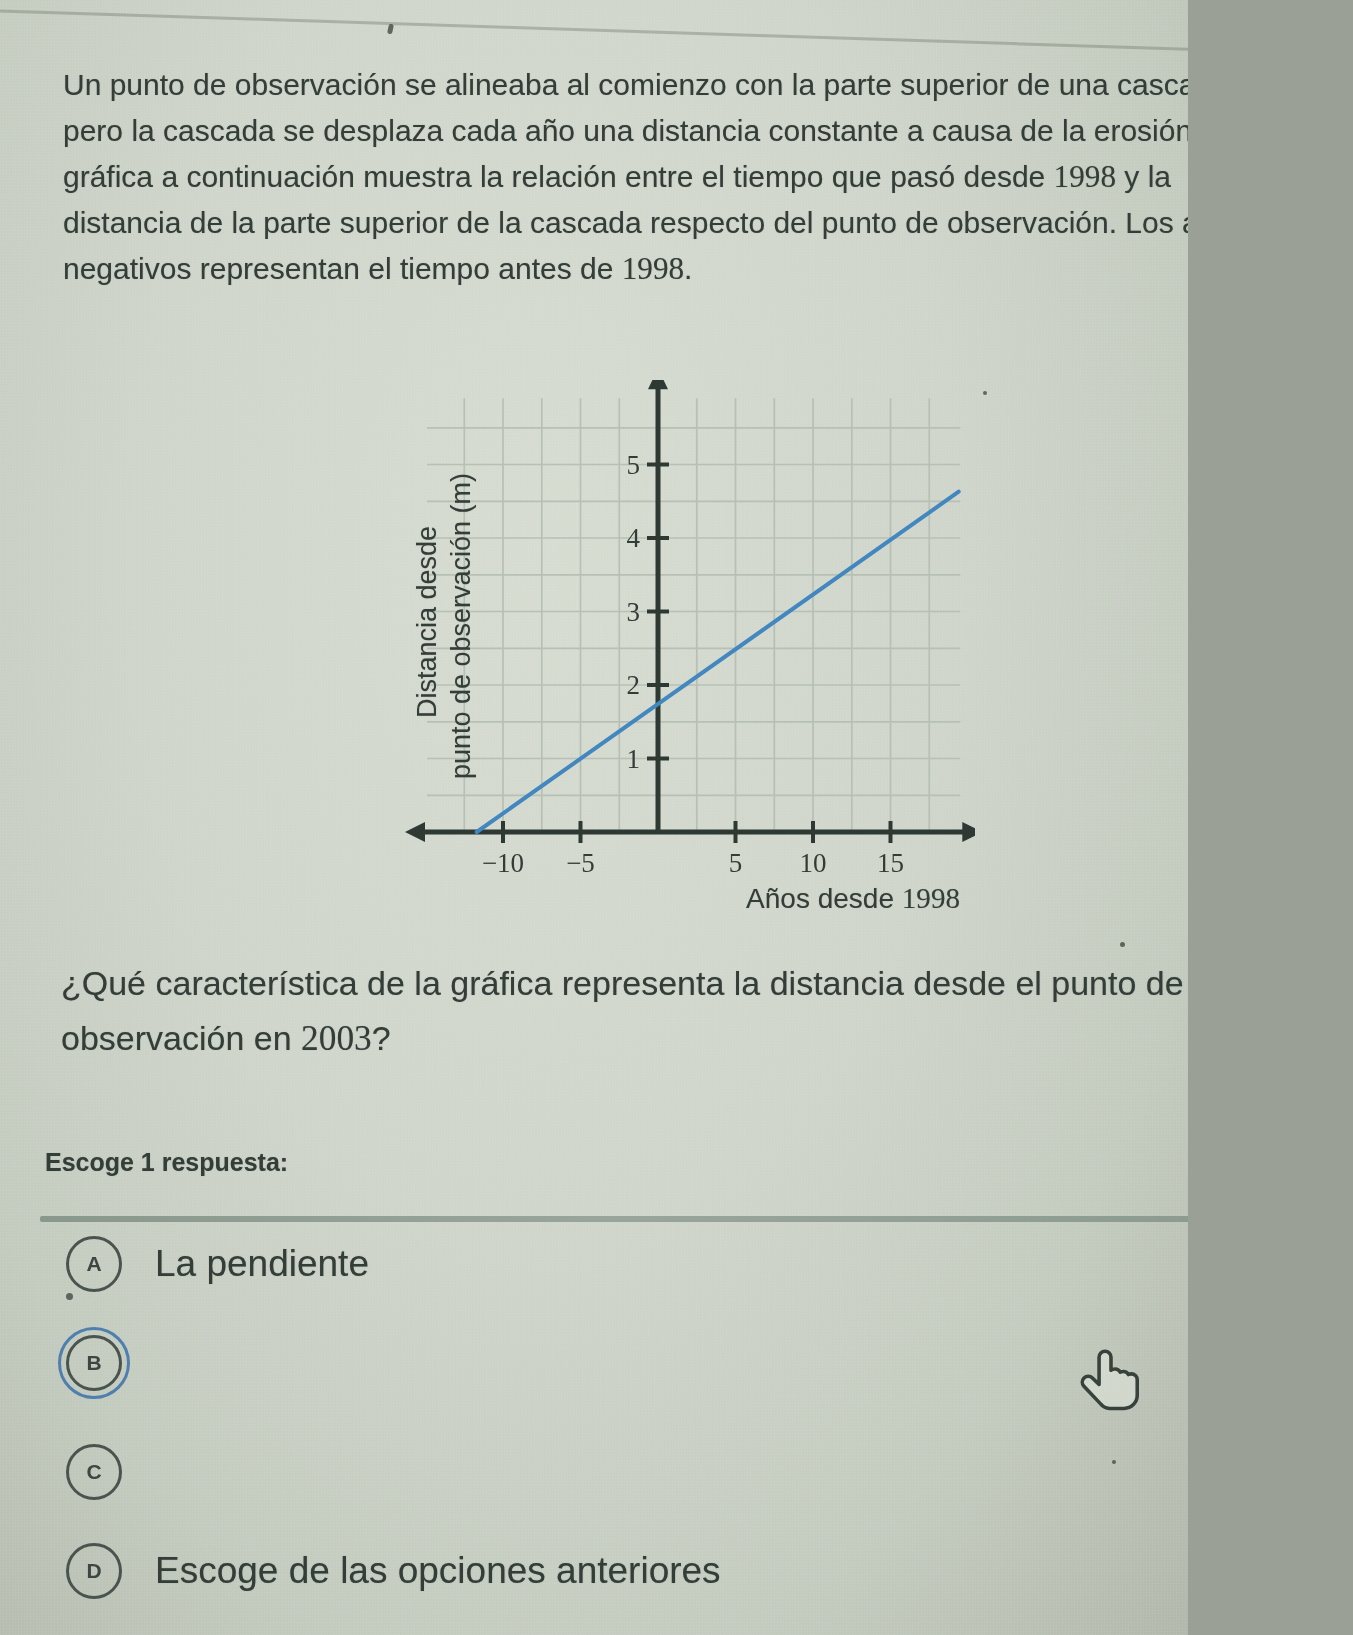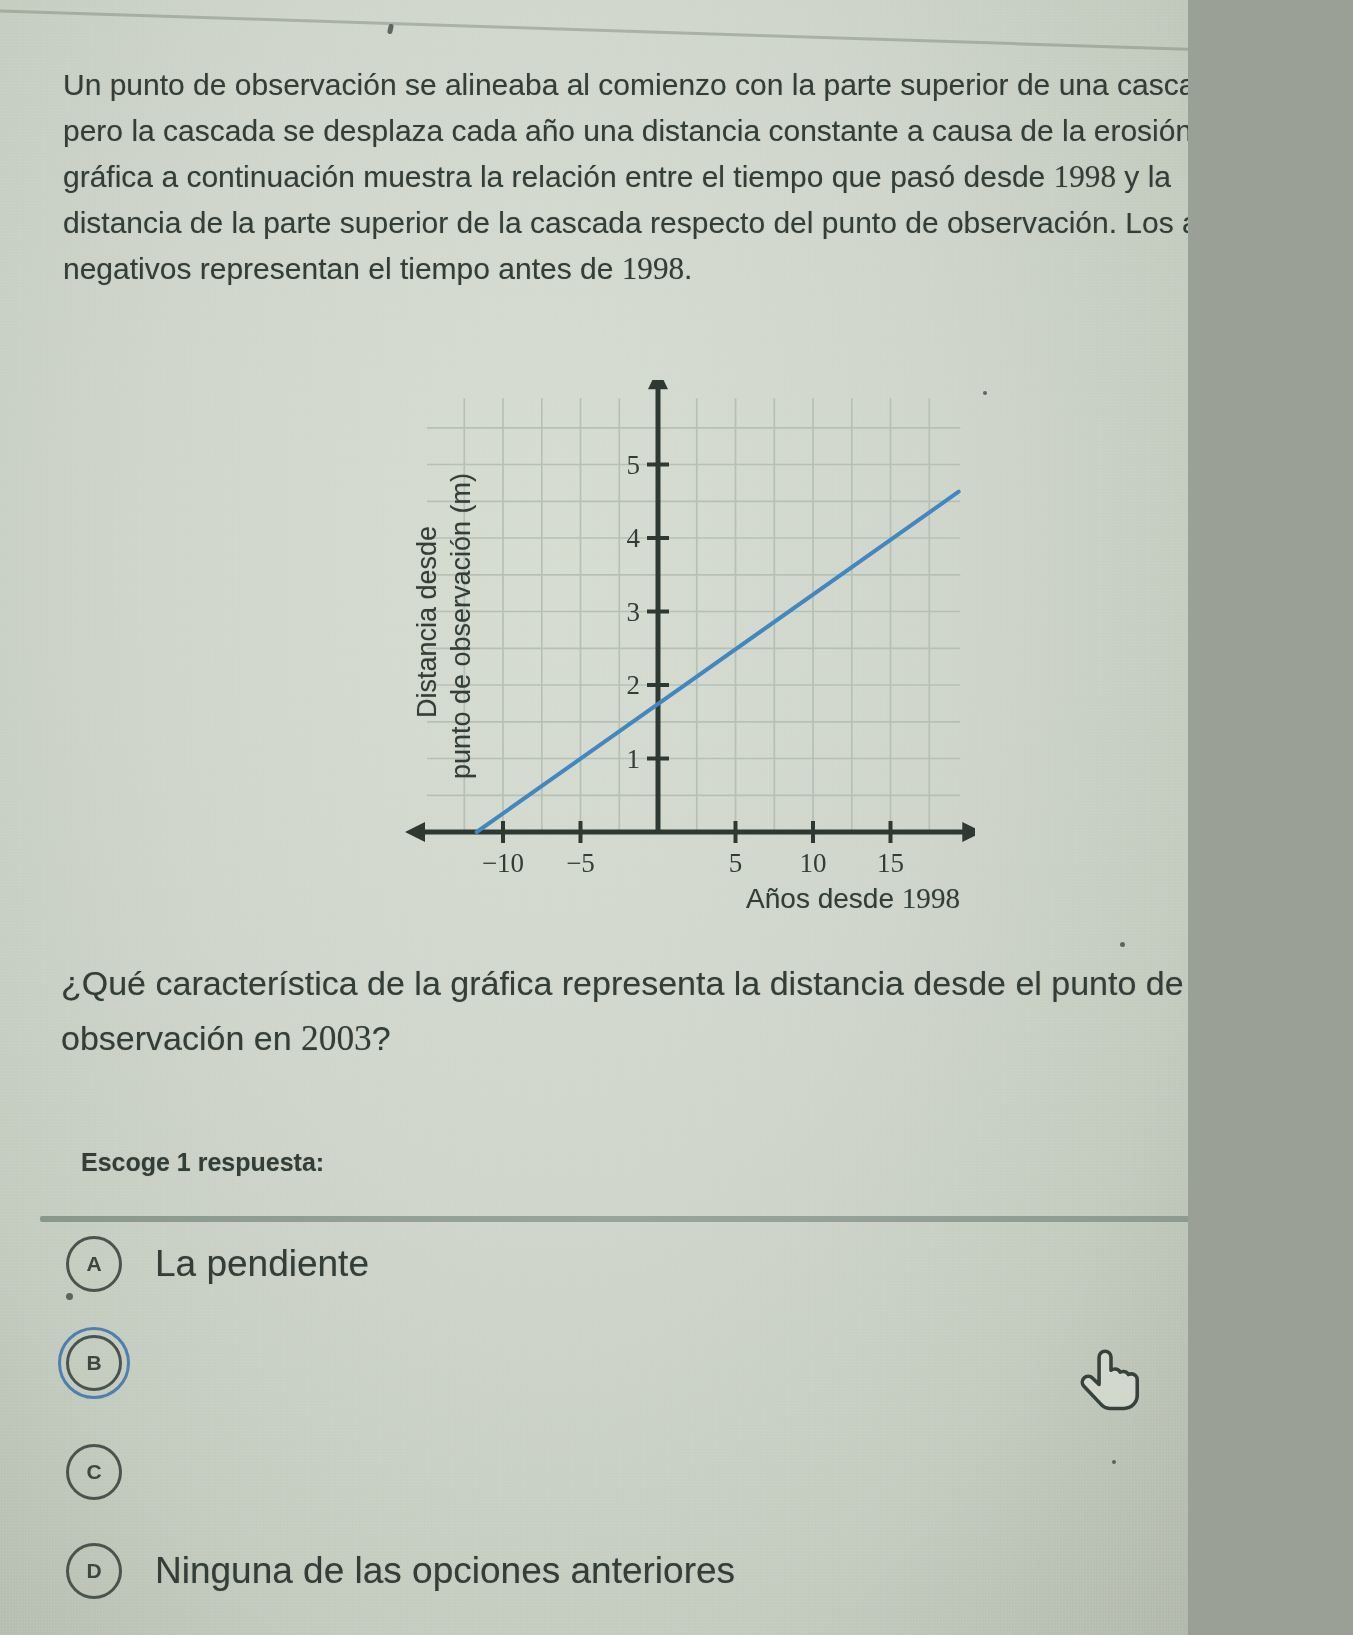--- a/index.html
+++ b/index.html
@@ -15,21 +15,21 @@
   .glare{position:absolute;left:-12px;top:9px;width:1420px;height:2.5px;
     background:rgba(122,131,118,.45);transform:rotate(1.85deg);transform-origin:left top;}
   .speck{position:absolute;background:#39423c;border-radius:50%;opacity:.75;}
   .intro{position:absolute;left:63px;top:62px;width:1212px;margin:0;
     font-size:30px;line-height:46px;text-shadow:0 0 1px rgba(45,55,50,.35);}
   .question{position:absolute;left:45px;top:940px;width:1245px;margin:16px;
     font-size:34px;line-height:55px;text-shadow:0 0 1px rgba(45,55,50,.35);}
   .math{font-family:"Liberation Serif",serif;font-size:1.04em;}
   .it{font-style:italic;}
   .prompt{position:absolute;left:45px;top:1148px;font-size:25px;font-weight:700;
-    text-shadow:0 0 1px rgba(45,55,50,.3);margin-left:36px;}
+    text-shadow:0 0 1px rgba(45,55,50,.3);}
   .divider{position:absolute;left:40px;top:1216px;width:1272px;height:6px;border-radius:2px;
     background:linear-gradient(90deg,#8a988c,#99a59b 45%,#8b998d);}
   .chart-wrap{position:absolute;left:0;top:0;}
   #chart-svg{position:absolute;left:400px;top:380px;}
   .ylab{position:absolute;white-space:nowrap;font-size:27px;color:#333e39;
     transform:translate(-50%,-50%) rotate(-90deg);text-shadow:0 0 1px rgba(45,55,50,.3);}
   .ylab.l1{left:427px;top:622px;}
   .ylab.l2{left:461px;top:626px;}
   .xlab{position:absolute;left:400px;top:882px;width:560px;text-align:right;font-size:28px;
     text-shadow:0 0 1px rgba(45,55,50,.3);}
@@ -129,21 +129,21 @@
   <div class="choice" style="top:1436px">
     <span class="radio">
         <span>C</span>
       </span>
   </div>
 
   <div class="choice" style="top:1535px">
     <span class="radio">
         <span>D</span>
       </span>
-    <span class="label"><span>Ninguna de las opciones anteriores</span></span>
+    <span class="label"><span>Escoge de las opciones anteriores</span></span>
   </div>
 
   <div class="speck" style="left:388px;top:24px;width:5px;height:10px;border-radius:3px;transform:rotate(12deg)"></div>
   <div class="speck" style="left:66px;top:1293px;width:7px;height:7px"></div>
   <div class="speck" style="left:1120px;top:942px;width:5px;height:5px"></div>
   <div class="speck" style="left:1112px;top:1460px;width:4px;height:4px"></div>
   <div class="speck" style="left:983px;top:391px;width:4px;height:4px"></div>
 
   <svg class="cursor" width="62" height="66" viewBox="0 0 26 27">
     <path d="M13 3.5C13 2.12 11.88 1 10.5 1S8 2.12 8 3.5V15l-2.79-2.79c-.97-.97-2.55-.97-3.52 0-.95.95-.97 2.49-.05 3.47l7.1 7.52A5 5 0 0 0 12.38 25h6.12A5.5 5.5 0 0 0 24 19.5V13c0-1.38-1.12-2.5-2.5-2.5-.42 0-.81.1-1.16.28A2.5 2.5 0 0 0 18 9.5c-.42 0-.81.1-1.16.28A2.5 2.5 0 0 0 14.5 8.5c-.54 0-1.04.17-1.5.46V3.5z" fill="rgba(226,231,221,0.55)" stroke="#38423c" stroke-width="1.5" stroke-linejoin="round"></path>

